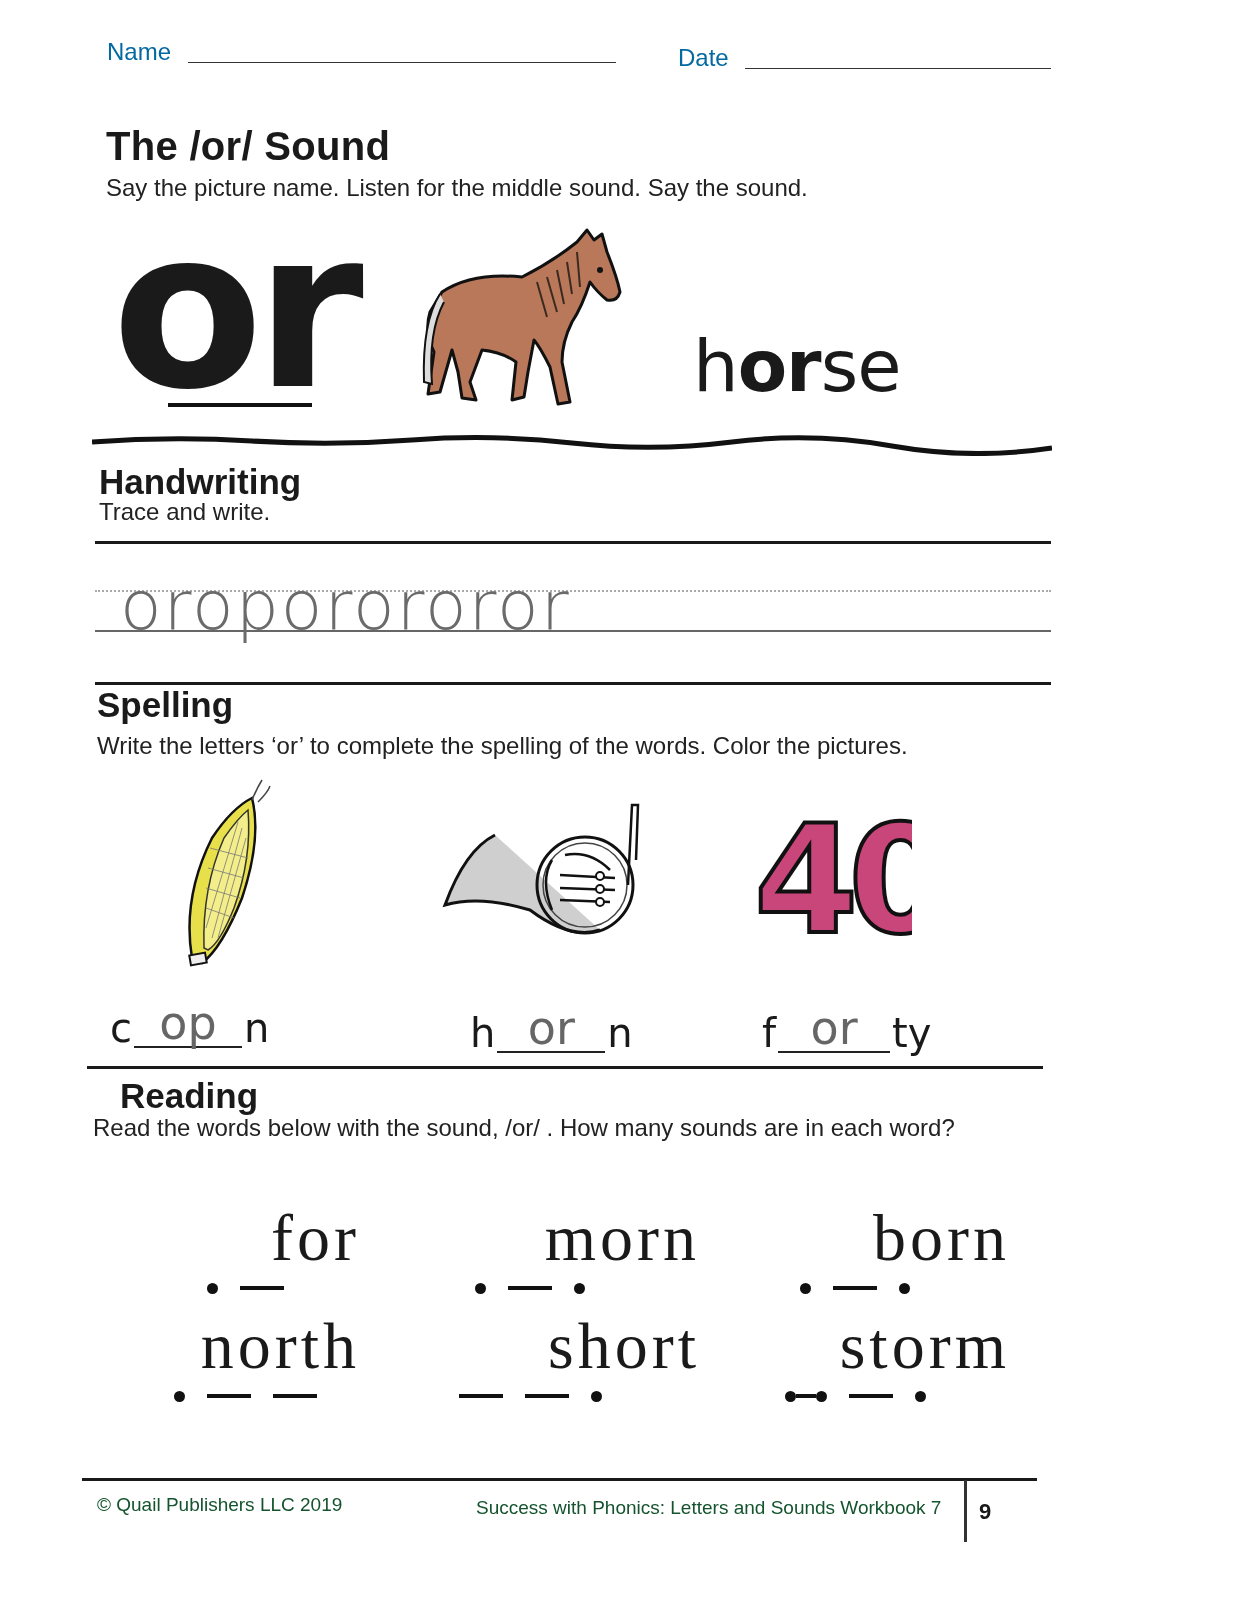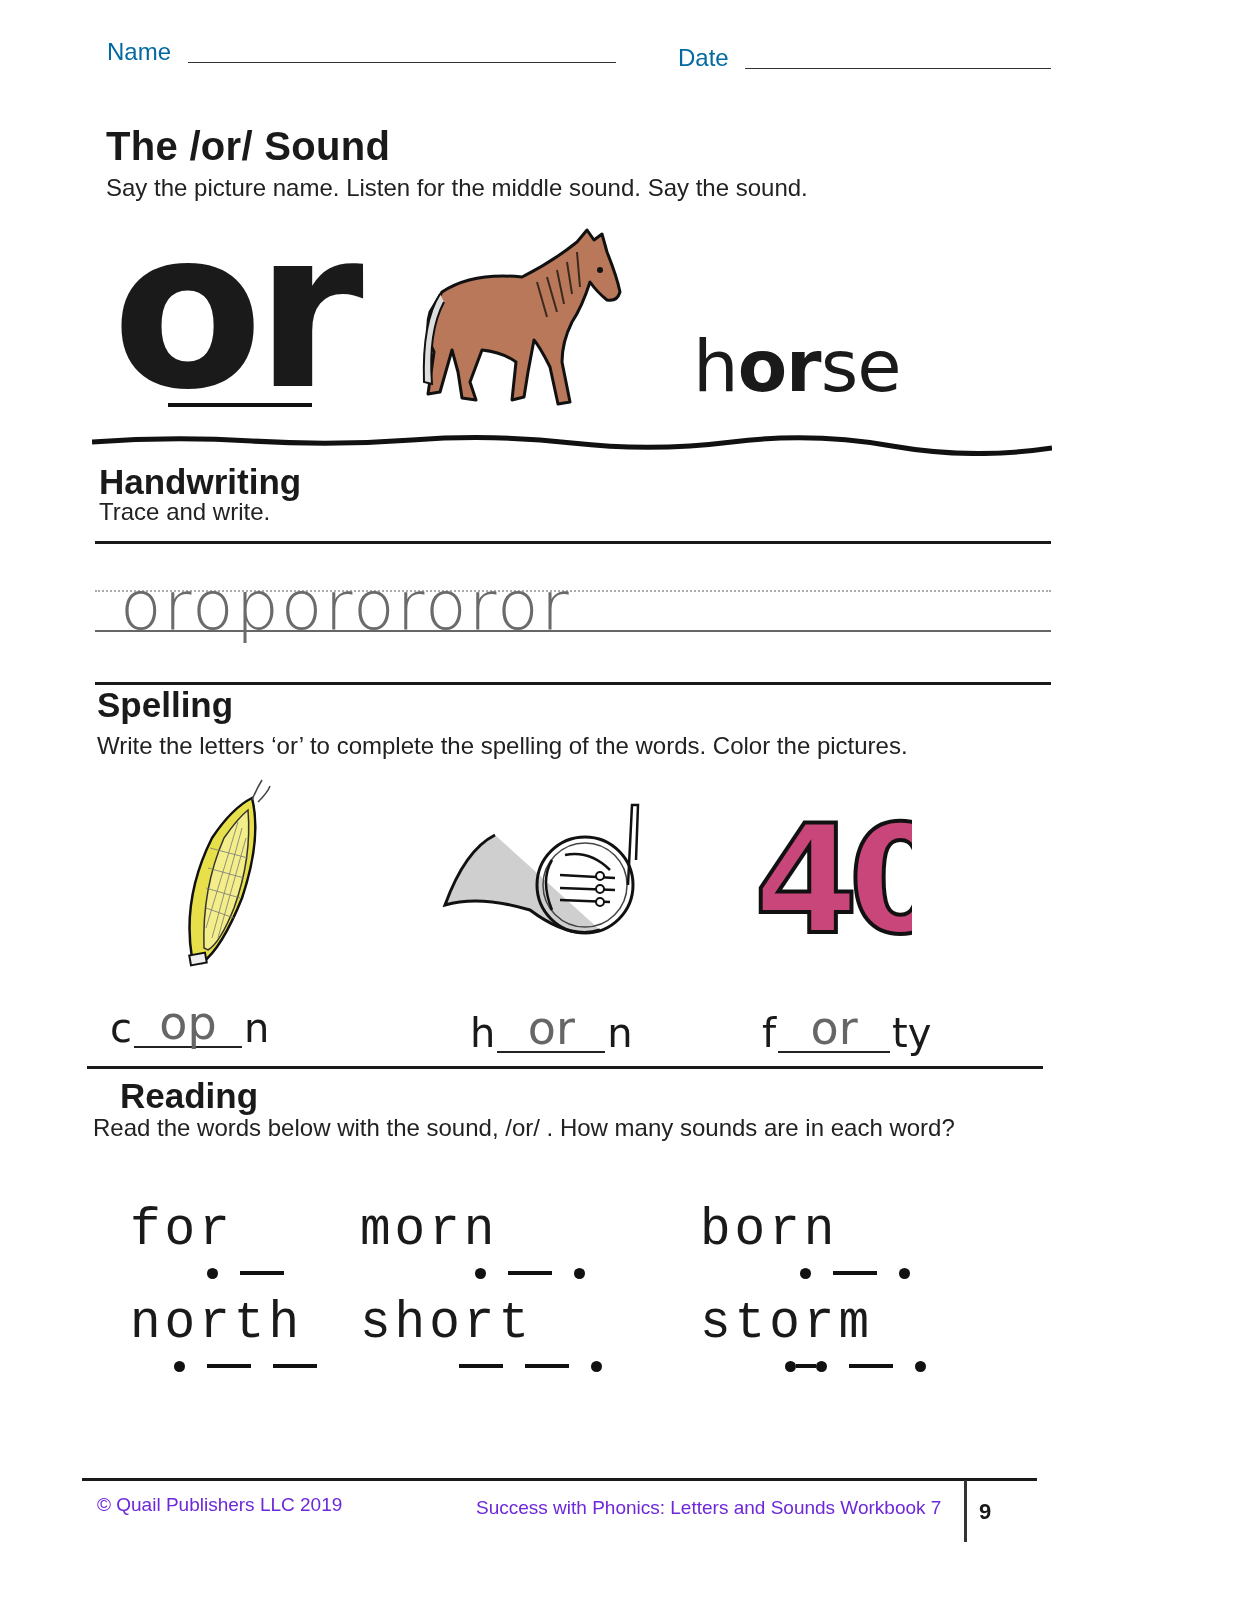--- a/index.html
+++ b/index.html
@@ -16,28 +16,28 @@
   .dotted { position: absolute; height: 0; border-top: 2px dotted #aaa; }
   .big-or { font-family: "DejaVu Sans", sans-serif; font-weight: bold; font-size: 220px;
             line-height: 1; letter-spacing: -8px; }
   .keyword { font-size: 72px; line-height: 1; font-family: "DejaVu Sans", sans-serif; letter-spacing: -1px; }
   .keyword b { font-weight: bold; }
   .handwrite { font-family: "DejaVu Sans", sans-serif; font-size: 68px; color: #6b6b6b;
                letter-spacing: 2px; line-height: 1; font-weight: 300; }
   .spell-word { font-family: "DejaVu Sans", sans-serif; font-size: 40px; line-height: 1; display: flex; align-items: flex-end; }
   .spell-blank { display: inline-block; border-bottom: 2px solid #222; text-align: center;
                  color: #666; font-size: 46px; margin: 0 2px; }
-  .read-word { font-family: Liberation Mono, monospace; font-weight: 200; font-size: 51px;
-               line-height: 1; letter-spacing: 4px; text-align: left; }
+  .read-word { font-family: Liberation Serif, serif; font-weight: 200; font-size: 66px;
+               line-height: 1; letter-spacing: 4px; text-align: right; }
   .marks { display: flex; justify-content: center; align-items: center; gap: 22px; margin-top: 10px; height: 14px; }
   .dot { width: 11px; height: 11px; border-radius: 50%; background: #111; display: inline-block; }
   .dash { width: 44px; height: 4px; background: #111; display: inline-block; }
   .dotdash { display: inline-flex; align-items: center; }
   .dotdash .dash { width: 20px; }
-  .footer-text { font-size: 19px; color: #6d28d9; }
+  .footer-text { font-size: 19px; color: #14532d; }
   .page-num { font-size: 22px; font-weight: bold; }
 </style>
 </head>
 <body>
 
 <div class="abs label" style="left:107px; top:38px;">Name</div>
 <div class="blank" style="left:188px; top:62px; width:428px;"></div>
 <div class="abs label" style="left:678px; top:44px;">Date</div>
 <div class="blank" style="left:745px; top:68px; width:306px;"></div>
 

